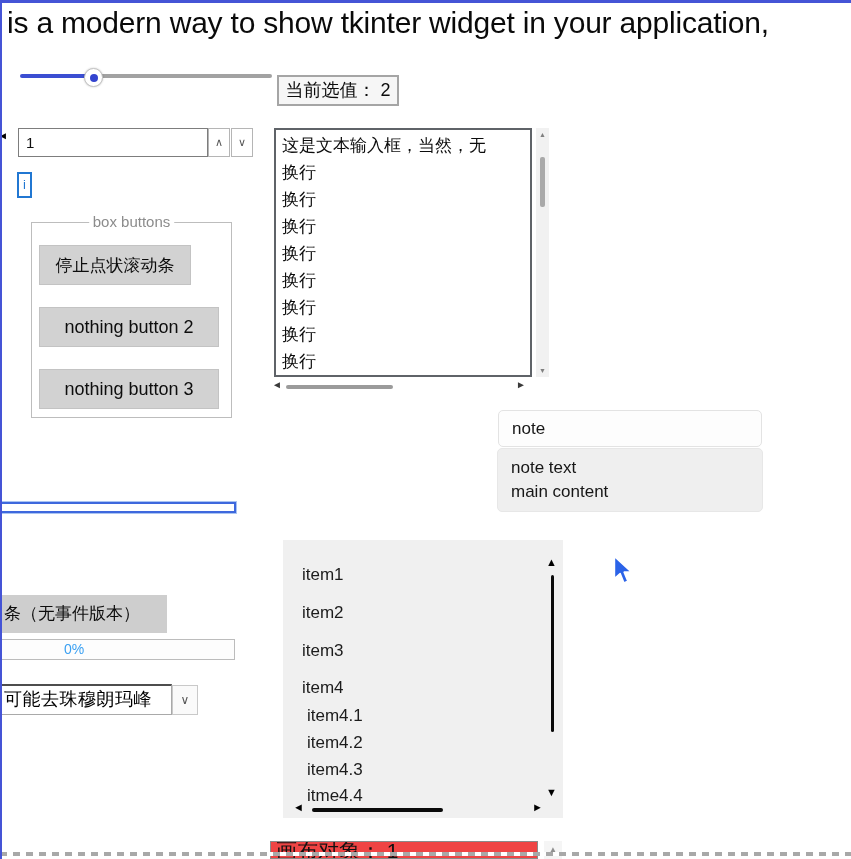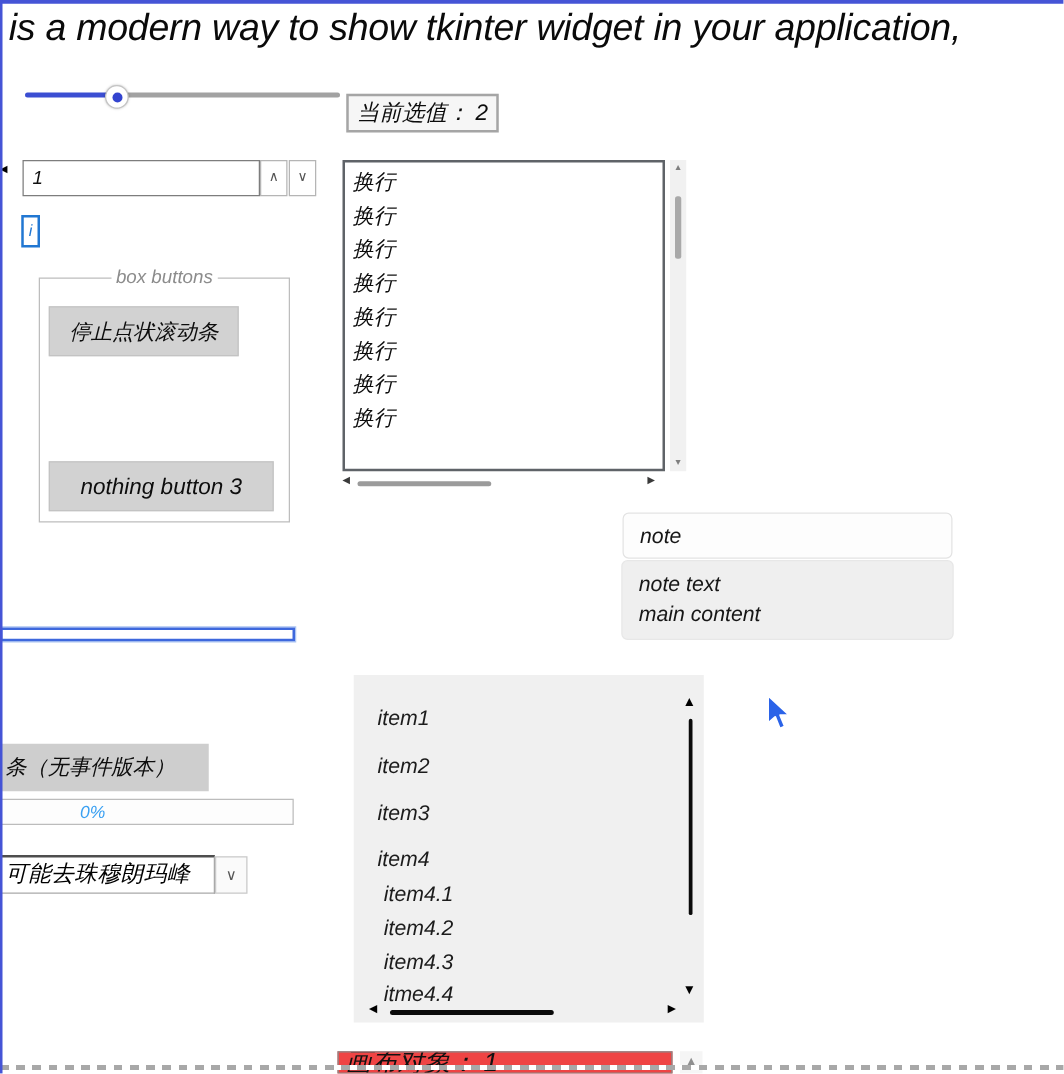--- a/index.html
+++ b/index.html
@@ -1,18 +1,18 @@
 <!DOCTYPE html>
 <html><head>
 <meta charset="utf-8">
 <style>
   html,body{margin:0;padding:0;background:#fff;}
   #stage{
     position:relative;width:851px;height:859px;overflow:hidden;background:#ffffff;
-    font-family:"Liberation Sans","DejaVu Sans",sans-serif;color:#111;font-style:italic;
+    font-family:"Liberation Sans","DejaVu Sans",sans-serif;color:#111;
   }
   .abs{position:absolute;}
   
   .border-top{left:0;top:0;width:851px;height:3px;background:#4554d6;z-index:50;}
   .border-left{left:0;top:0;width:2px;height:859px;background:#4554d6;z-index:50;}
   
   .title{left:7px;top:6px;font-size:30px;letter-spacing:-0.2px;color:#0a0a0a;white-space:nowrap;}
   
   .track{height:4px;border-radius:2px;}
   .track-active{left:20px;top:74px;width:73px;background:#3b4ed2;}
@@ -100,24 +100,26 @@
 
   <div class="abs spin-entry">1</div>
   <div class="abs spin-btn" style="left:208px;"><span>∧</span></div>
   <div class="abs spin-btn" style="left:231px;"><span>∨</span></div>
 
   <div class="abs info-badge">i</div>
 
   <div class="abs lframe">
     <span class="lframe-legend">box buttons</span>
     <div class="boxbtn" style="left:7px;top:22px;width:152px;height:40px;">停止点状滚动条</div>
+    <div class="boxbtn" style="left:7px;top:84px;width:180px;height:40px;font-size:18px;">nothing button 2</div>
     <div class="boxbtn" style="left:7px;top:146px;width:180px;height:40px;font-size:18px;">nothing button 3</div>
   </div>
 
   <div class="abs textw">
+    <div class="tline">这是文本输入框，当然，无</div>
     <div class="tline">换行</div>
     <div class="tline">换行</div>
     <div class="tline">换行</div>
     <div class="tline">换行</div>
     <div class="tline">换行</div>
     <div class="tline">换行</div>
     <div class="tline">换行</div>
     <div class="tline">换行</div>
   </div>
 

